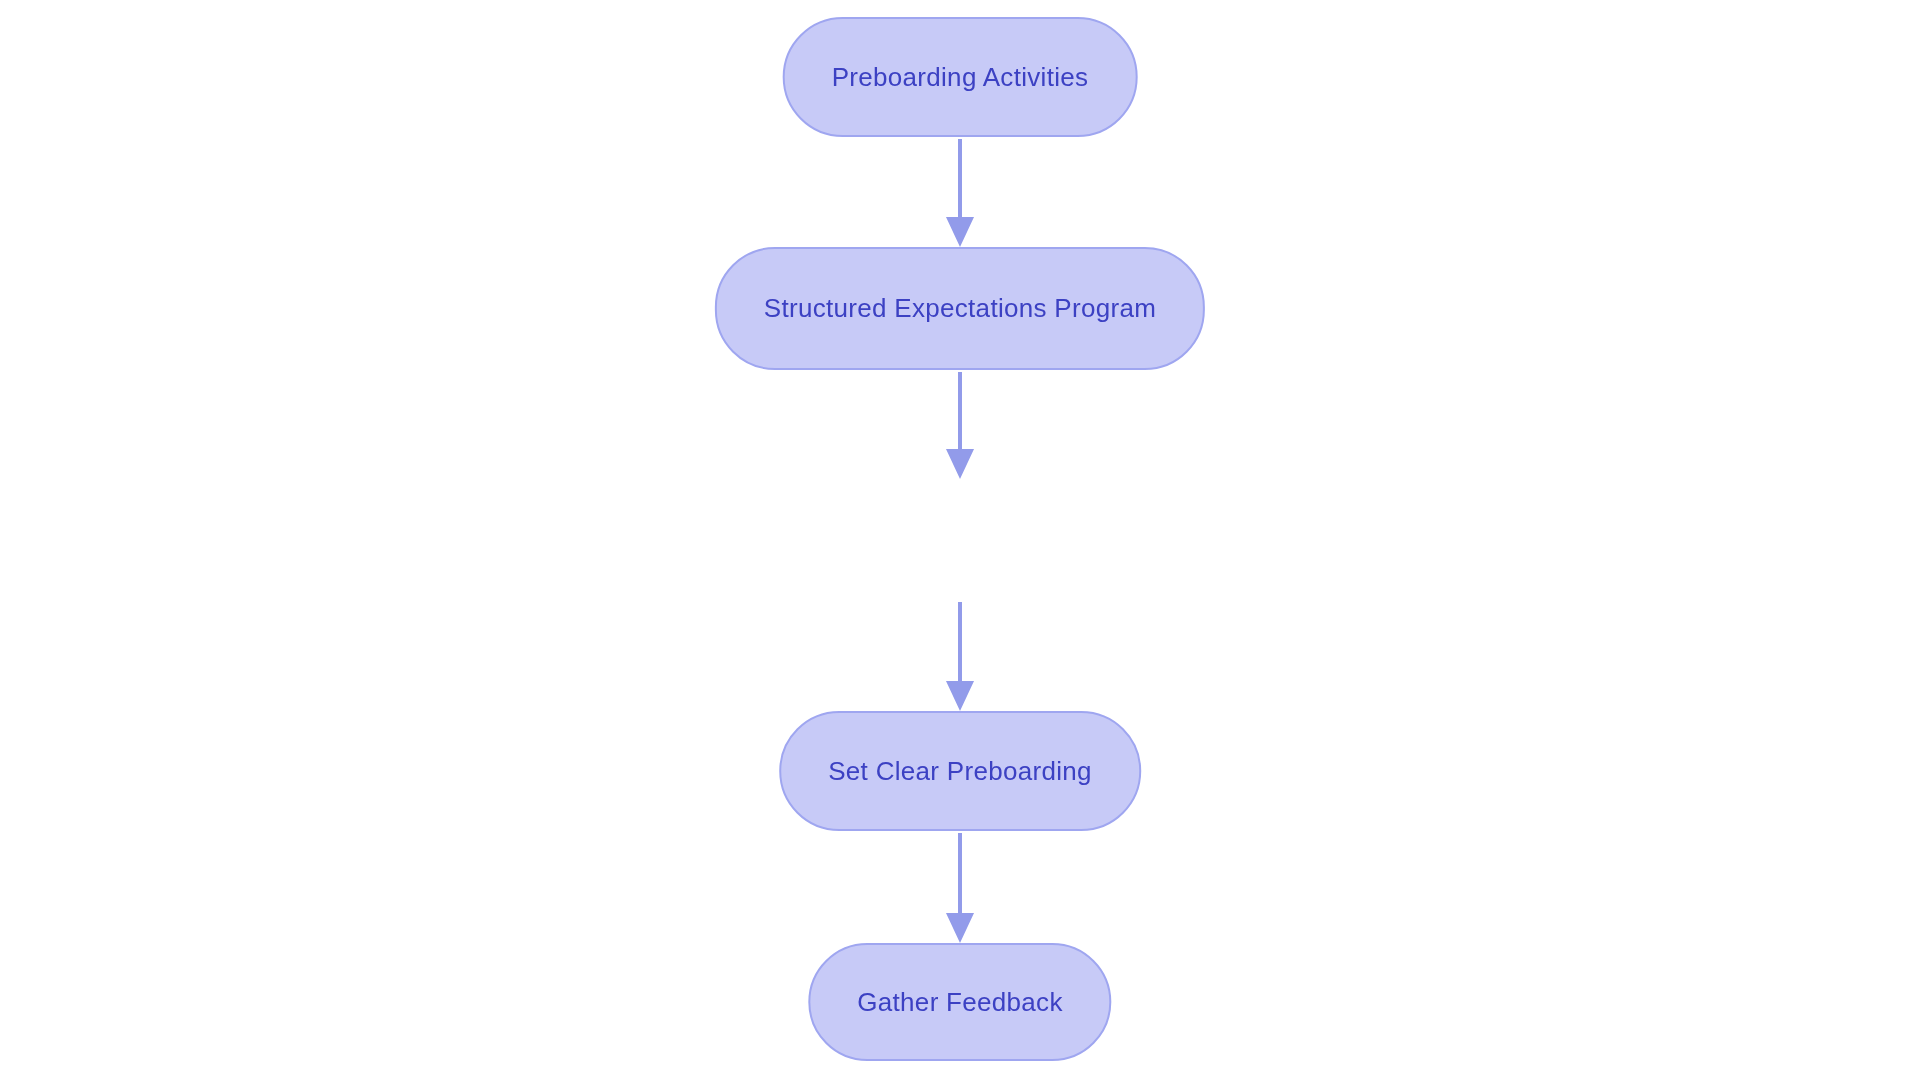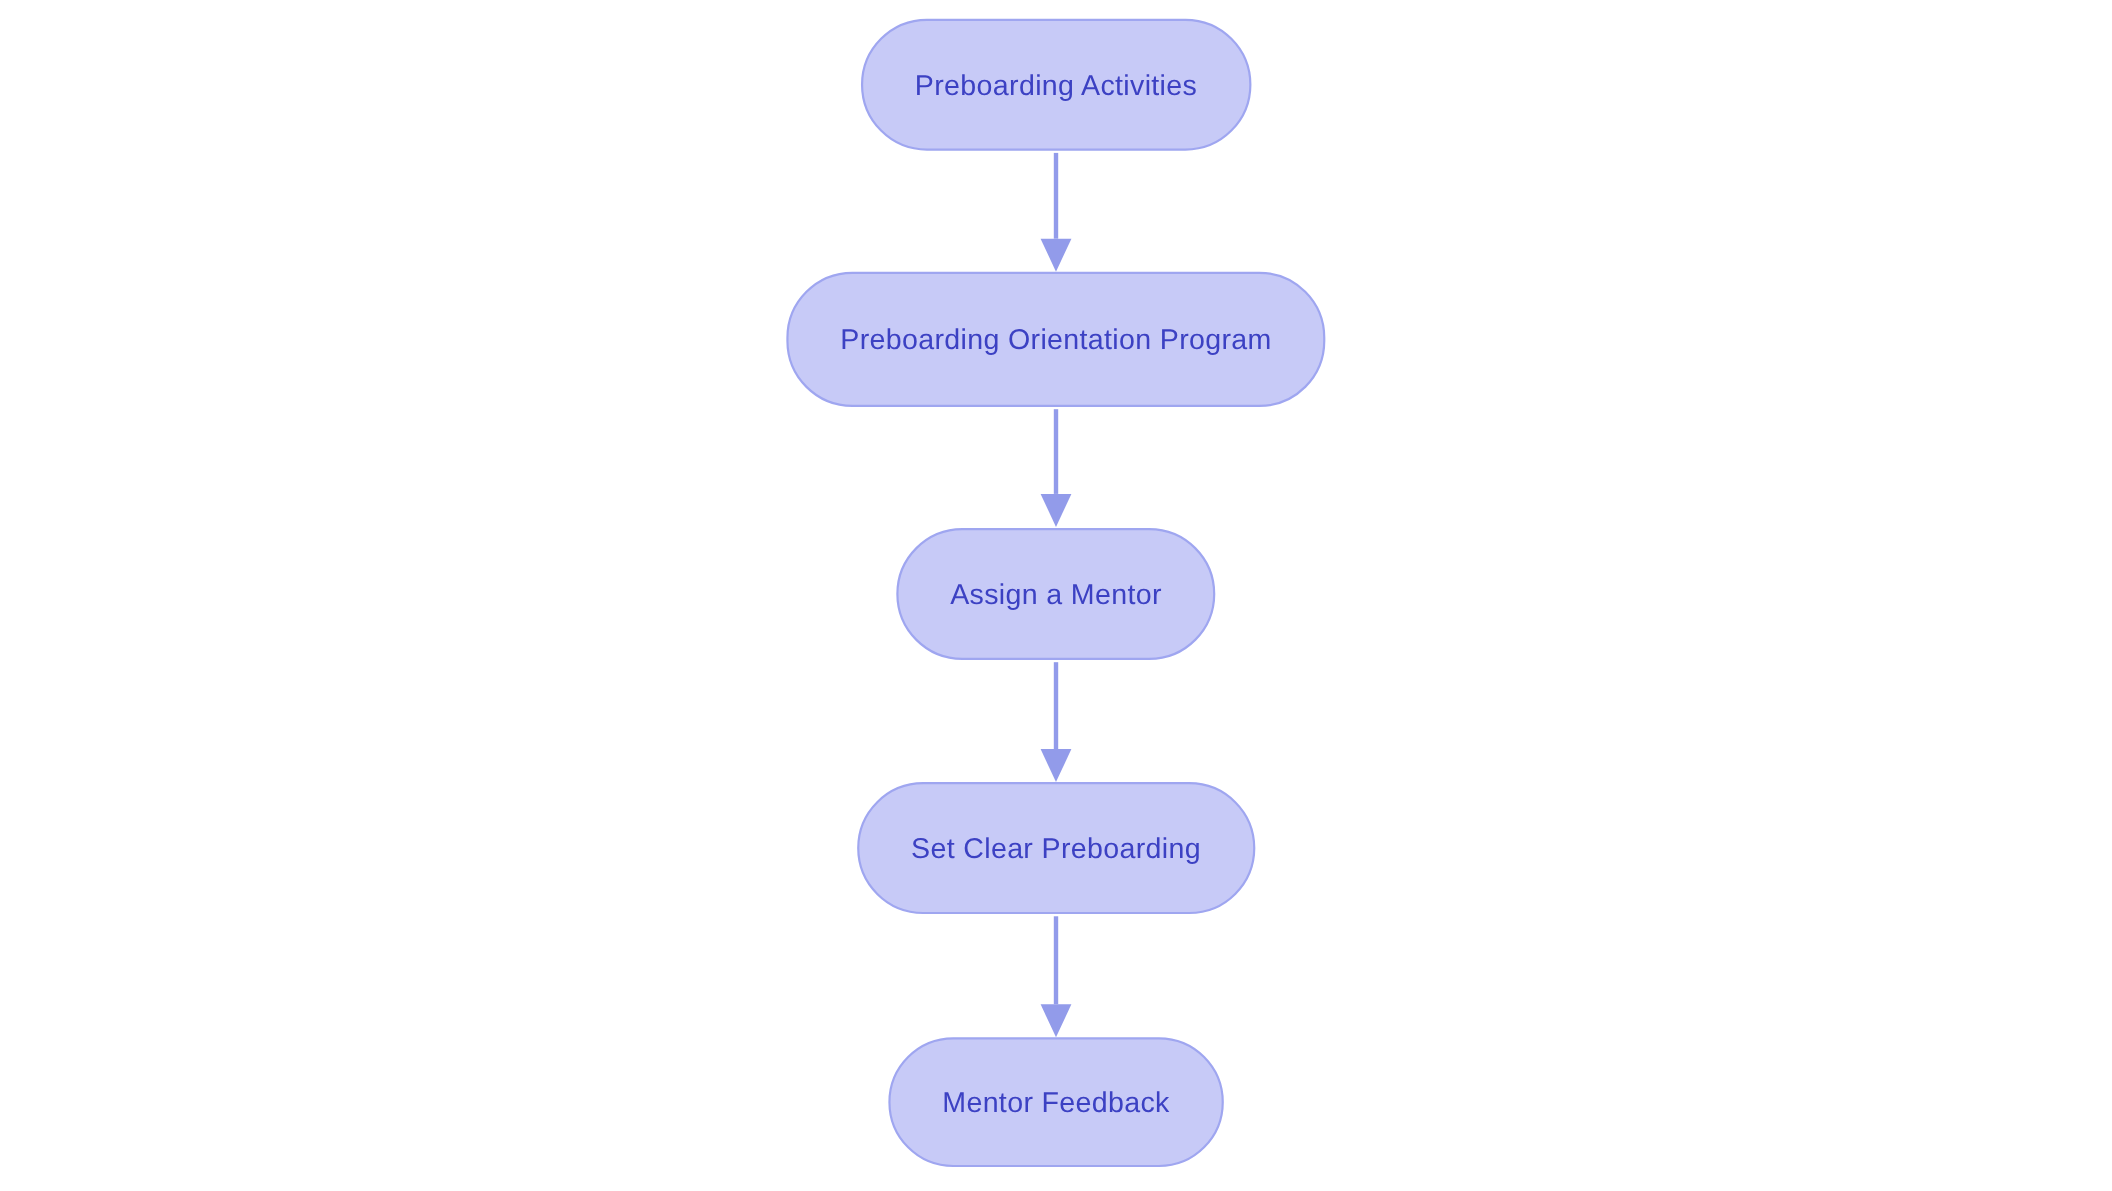--- a/index.html
+++ b/index.html
@@ -72,43 +72,40 @@
   <div class="node" style="top:17px;">
     <span class="node-label">Preboarding Activities</span>
   </div>
 
   <div class="connector" style="top:139px;height:108px;">
     <div class="connector-line"></div>
     <div class="connector-head"></div>
   </div>
 
   <div class="node" style="top:247px;height:123px;">
-    <span class="node-label">Preboarding Orientation Program</span>
+    <span class="node-label">Structured Expectations Program</span>
   </div>
 
   <div class="connector" style="top:372px;height:107px;">
     <div class="connector-line"></div>
     <div class="connector-head"></div>
   </div>
 
-  <div class="node" style="top:480px;">
-    <span class="node-label">Assign a Mentor</span>
-  </div>
 
   <div class="connector" style="top:602px;height:109px;">
     <div class="connector-line"></div>
     <div class="connector-head"></div>
   </div>
 
   <div class="node" style="top:711px;">
     <span class="node-label">Set Clear Preboarding</span>
   </div>
 
   <div class="connector" style="top:833px;height:110px;">
     <div class="connector-line"></div>
     <div class="connector-head"></div>
   </div>
 
   <div class="node" style="top:943px;height:118px;">
-    <span class="node-label">Mentor Feedback</span>
+    <span class="node-label">Gather Feedback</span>
   </div>
 
 </div>
 
 </body></html>

